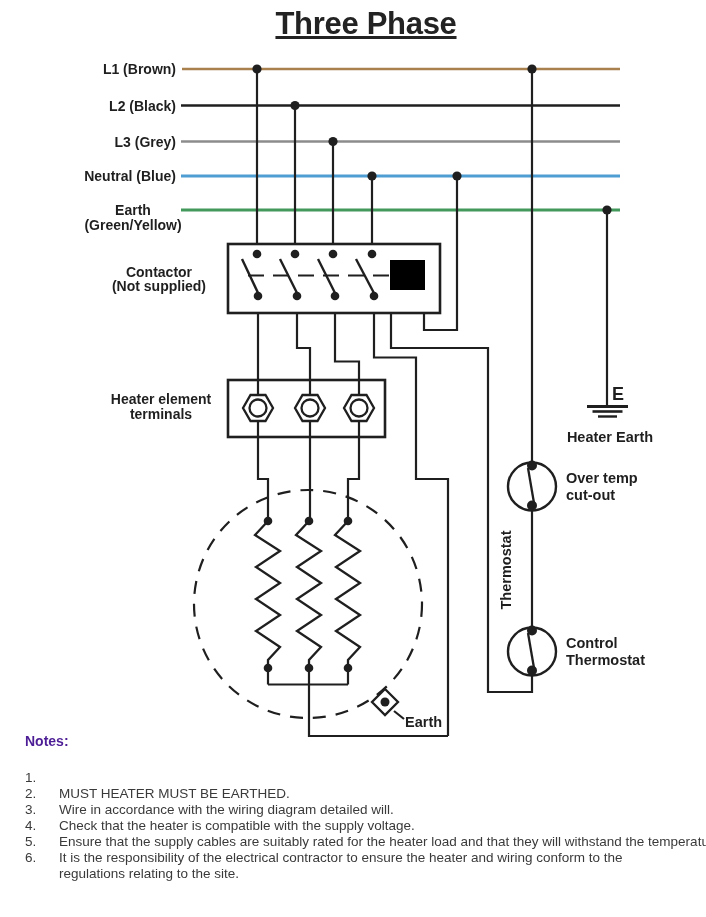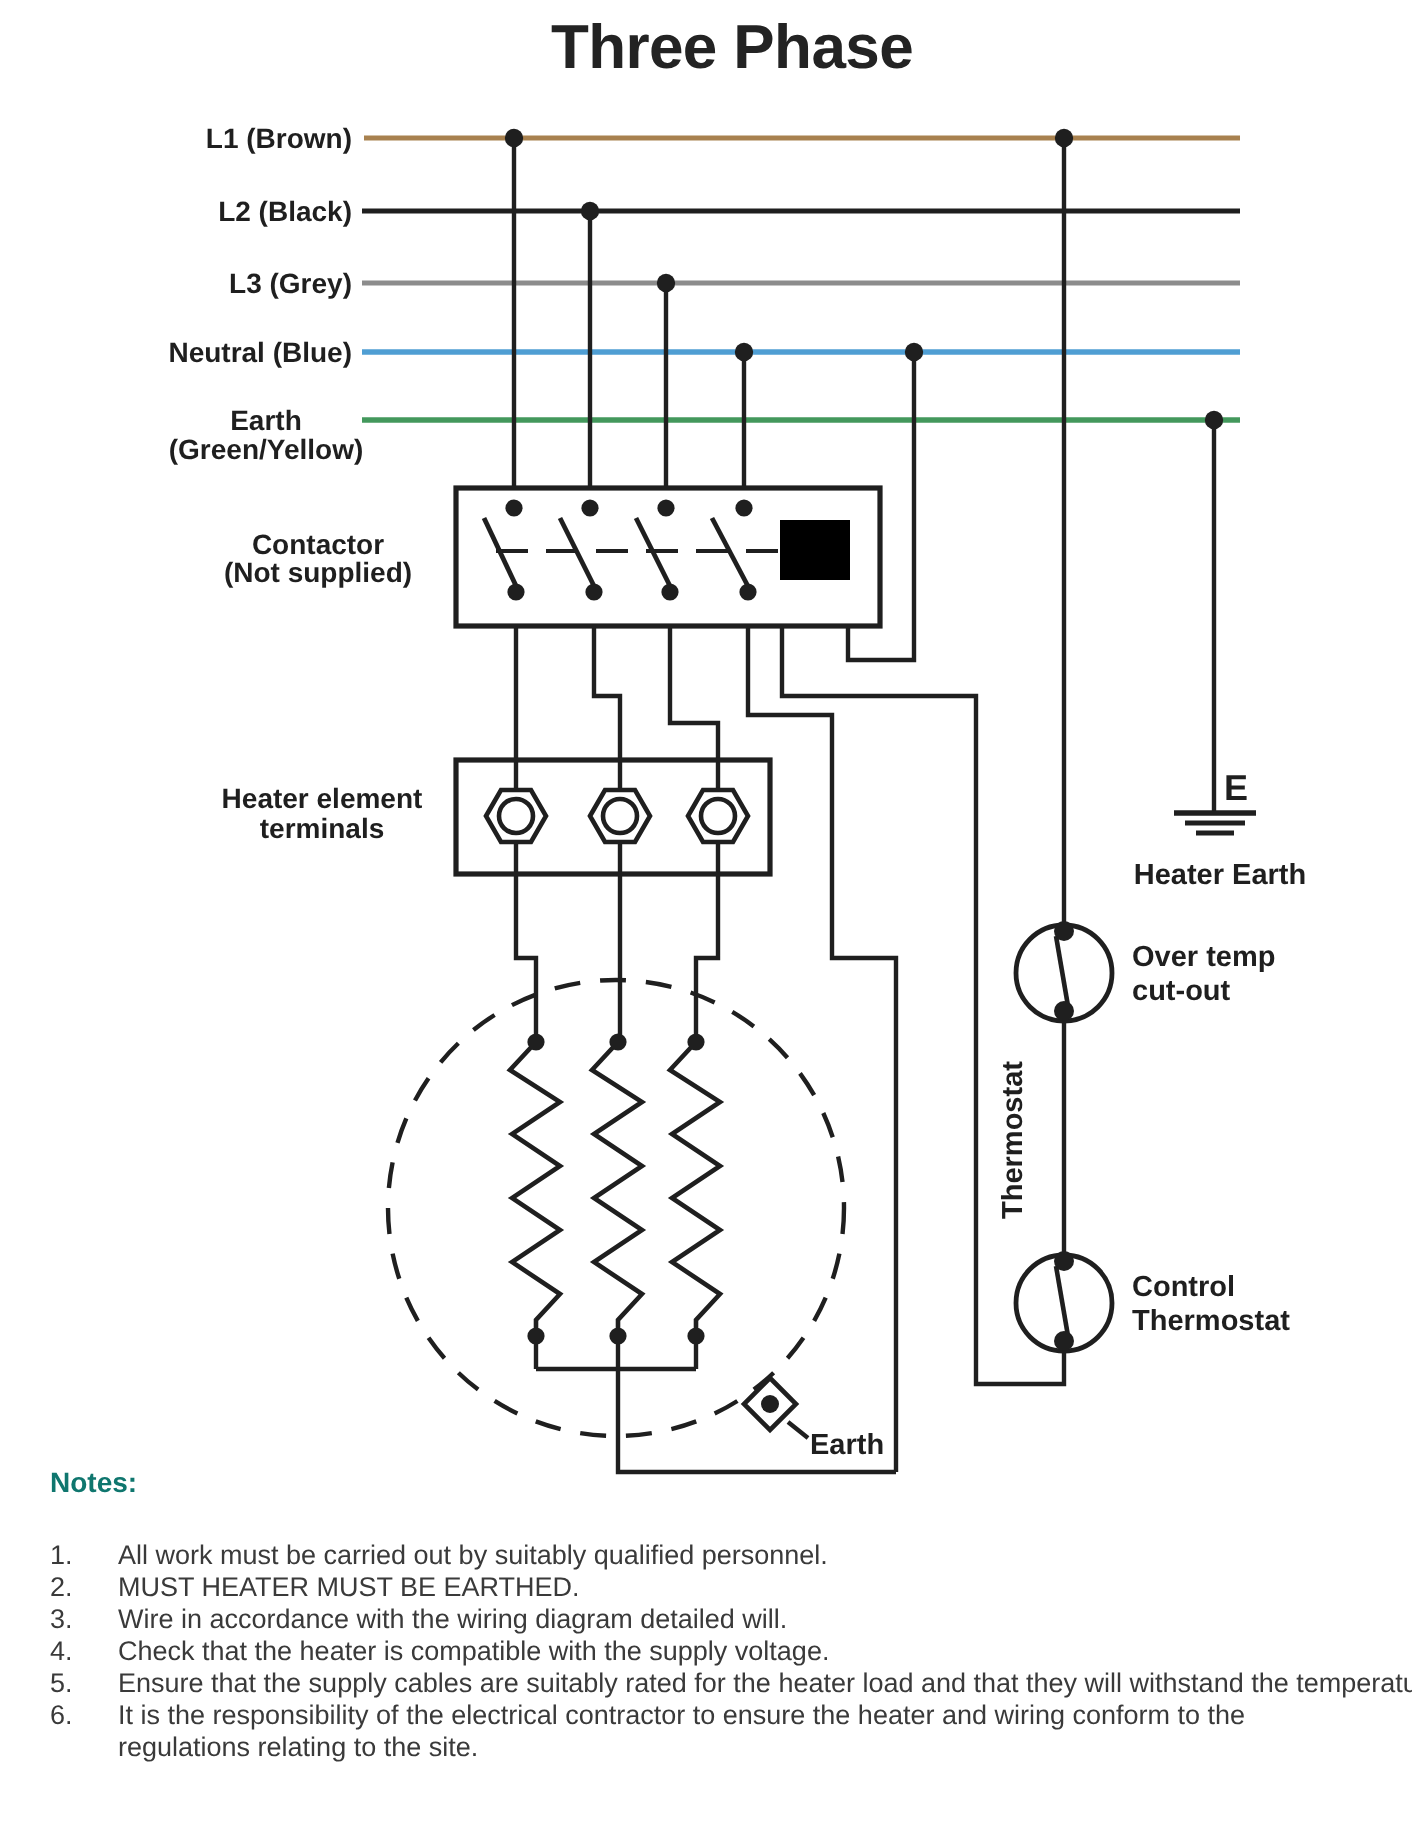--- a/index.html
+++ b/index.html
@@ -1,24 +1,24 @@
 <!DOCTYPE html>
 <html><head>
 <meta charset="utf-8">
 <style>
   html,body{margin:0;padding:0;}
   body{width:706px;height:917px;background:#ffffff;overflow:hidden;
        font-family:"Liberation Sans",sans-serif;position:relative;}
   .page{position:absolute;inset:0;}
   .title{position:absolute;top:6px;left:26px;width:680px;text-align:center;
-         font-size:31px;font-weight:bold;letter-spacing:-0.3px;color:#232323;}
+         font-size:31px;font-weight:bold;letter-spacing:-0.3px;color:#232323;text-decoration:underline;}
   svg{position:absolute;top:0;left:0;}
   svg text{font-family:"Liberation Sans",sans-serif;font-weight:bold;fill:#1f1f1f;}
   .notes{position:absolute;top:733px;left:25px;width:678px;color:#3a3a3a;}
-  .notes-heading{font-weight:bold;font-size:14px;line-height:17px;color:#0f766e;}
+  .notes-heading{font-weight:bold;font-size:14px;line-height:17px;color:#4c1d95;}
   .notes-list{margin-top:20px;}
   .note-row{display:flex;font-size:13.5px;line-height:16px;}
   .note-num{width:34px;flex:none;}
   .note-text{white-space:nowrap;}
   .note-row.wrap .note-text{white-space:normal;width:612px;}
 </style>
 </head>
 <body>
 
 <div class="page">
@@ -164,21 +164,20 @@
       <text x="566" y="665" font-size="14.5">Thermostat</text>
     </g>
 
   </svg>
 
   <div class="notes">
     <div class="notes-heading">Notes:</div>
     <div class="notes-list">
       <div class="note-row">
         <span class="note-num">1.</span>
-        <span class="note-text">All work must be carried out by suitably qualified personnel.</span>
       </div>
       <div class="note-row">
         <span class="note-num">2.</span>
         <span class="note-text">MUST HEATER MUST BE EARTHED.</span>
       </div>
       <div class="note-row">
         <span class="note-num">3.</span>
         <span class="note-text">Wire in accordance with the wiring diagram detailed will.</span>
       </div>
       <div class="note-row">

